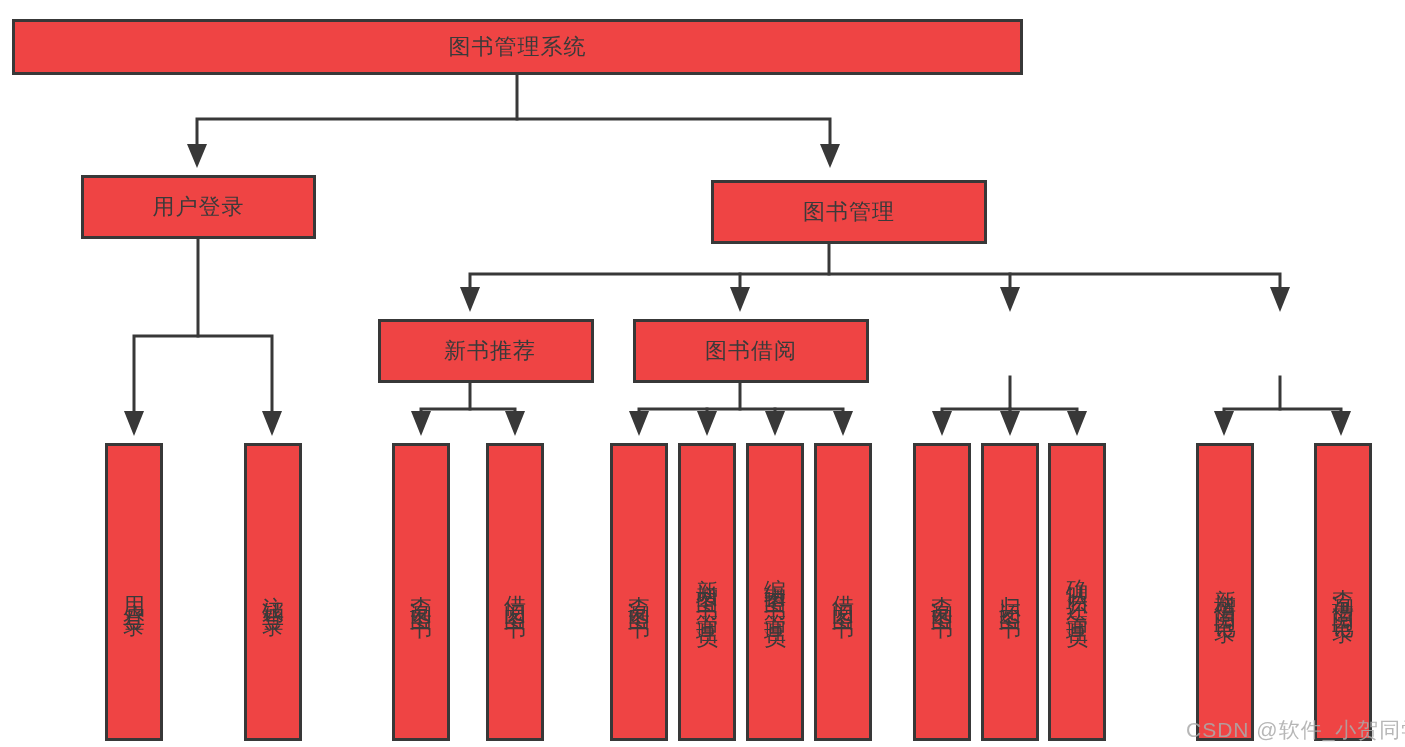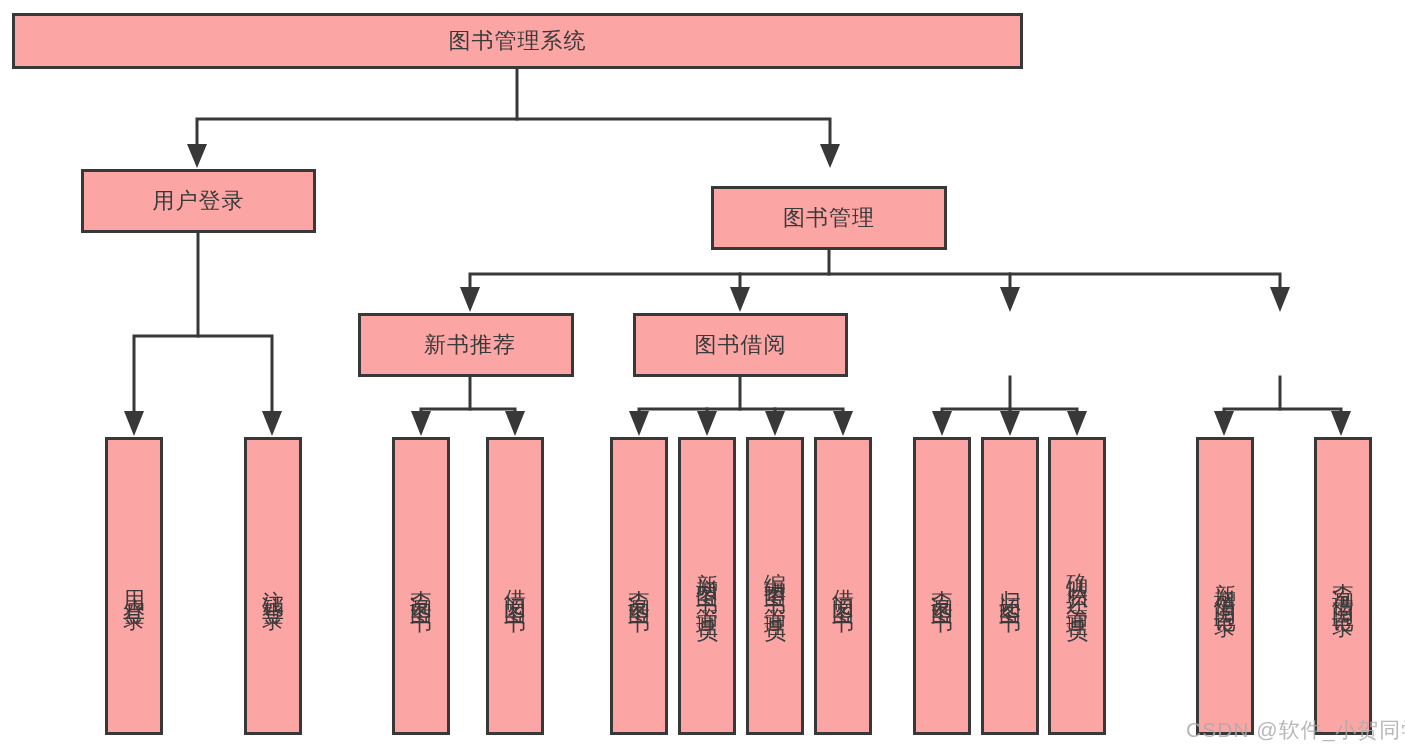--- a/index.html
+++ b/index.html
@@ -17,27 +17,28 @@
     font-family:"Liberation Sans","DejaVu Sans",sans-serif;
     overflow:hidden;
   }
   .connectors{position:absolute;left:0;top:0;width:1405px;height:747px;}
   .cl{stroke:var(--line);stroke-width:3;fill:none;stroke-linecap:square;}
   .ah{fill:var(--line);stroke:none;}
   .node{
     position:absolute;
     box-sizing:border-box;
     border:3px solid var(--box-border);
-    background:#fca5a5;
+    background:#ef4444;
     display:flex;
     align-items:center;
     justify-content:center;
     color:var(--text);
     font-size:22px;
     letter-spacing:1px;
+    margin-top:6px;
   }
   .leaf{width:58px;height:298px;top:437px;}
   .leaf .vtext{
     writing-mode:vertical-rl;
     text-orientation:mixed;
     letter-spacing:7px;
     font-size:22px;
     line-height:1;
     white-space:nowrap;
   }
@@ -100,24 +101,24 @@
 
     <path class="cl" d="M1280,377 V409"></path>
     <path class="cl" d="M1224,413 V409 H1341 V413"></path>
     <path class="ah" d="M1214,411 L1234,411 L1224,436 Z"></path>
     <path class="ah" d="M1331,411 L1351,411 L1341,436 Z"></path>
   </svg>
 
   <div class="node" style="left:12px;top:13px;width:1011px;height:56px;">图书管理系统</div>
 
   <div class="node" style="left:81px;top:169px;width:235px;height:64px;">用户登录</div>
-  <div class="node" style="left:711px;top:186px;width:236px;height:64px;">图书管理</div>
+  <div class="node" style="left:711px;top:174px;width:276px;height:64px;">图书管理</div>
 
-  <div class="node" style="left:358px;top:313px;width:216px;height:64px;padding-left:8px;">新书推荐</div>
-  <div class="node" style="left:633px;top:313px;width:215px;height:64px;">图书借阅</div>
+  <div class="node" style="left:378px;top:313px;width:216px;height:64px;padding-left:8px;">新书推荐</div>
+  <div class="node" style="left:633px;top:313px;width:236px;height:64px;">图书借阅</div>
 
   <div class="node leaf" style="left:105px;">
     <span class="vtext">用户登录</span>
   </div>
   <div class="node leaf" style="left:244px;">
     <span class="vtext">注销登录</span>
   </div>
 
   <div class="node leaf" style="left:392px;">
     <span class="vtext">查询图书</span>

